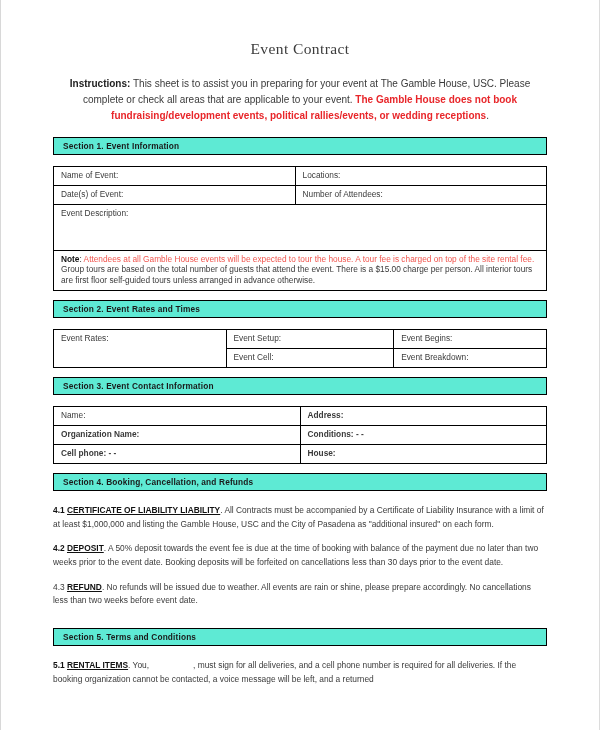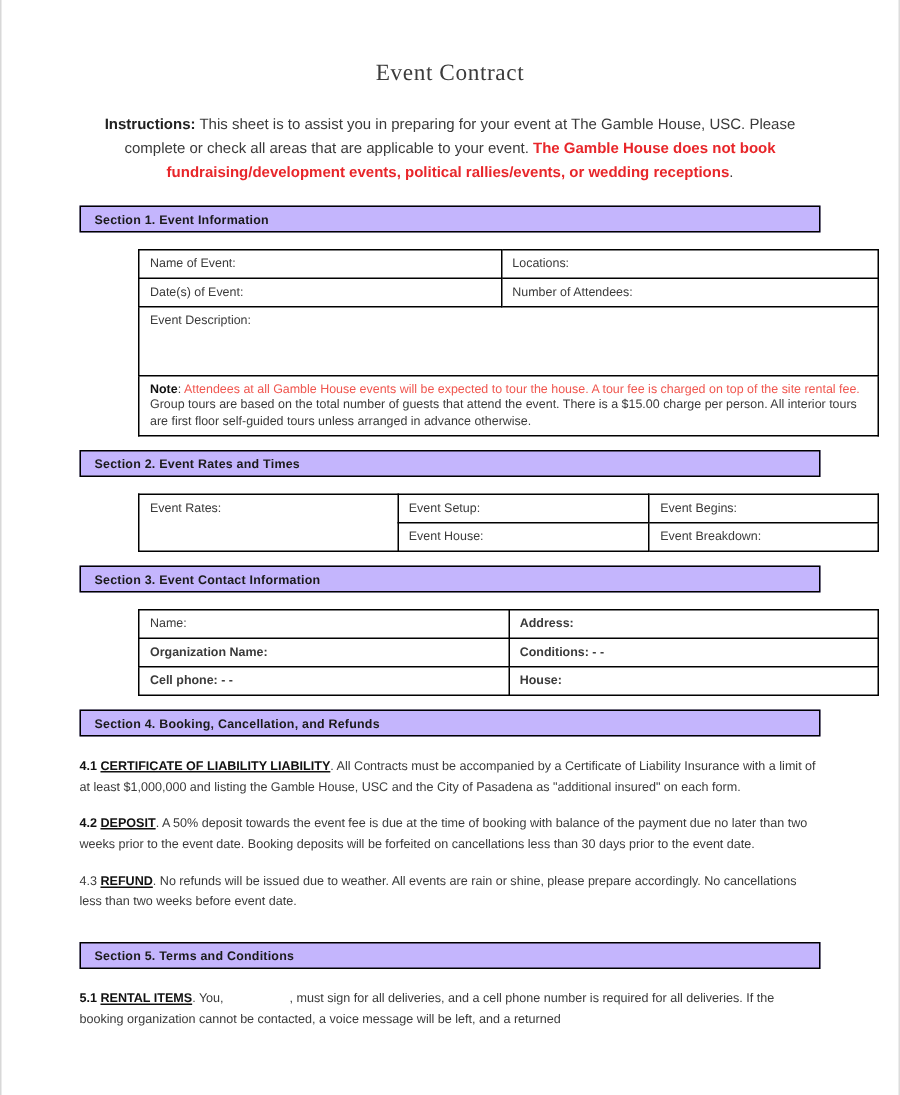--- a/index.html
+++ b/index.html
@@ -41,35 +41,34 @@
     text-align: center;
   }
   .instructions b { color: #222; }
   .warn {
     color: #e8262a;
     font-weight: bold;
   }
 
   .section-bar {
     border: 1.6px solid #000;
-    background: #c4b5fd;
+    background: #5eead4;
     font-size: 8.3px;
     font-weight: bold;
     color: #1a1a1a;
     padding: 3px 0 3px 9px;
     letter-spacing: 0.15px;
     margin-bottom: 11px;
   }
   .sec-gap { height: 9px; }
 
   table.form {
     width: 100%;
     border-collapse: collapse;
     table-layout: fixed;
-    margin-left: 39px;
   }
   table.form td {
     border: 1.4px solid #000;
     font-size: 8.3px;
     color: #3a3a3a;
     padding: 3px 0 3px 7px;
     vertical-align: top;
     line-height: 1.3;
   }
   td.bold { font-weight: bold; color: #111; }
@@ -145,21 +144,21 @@
           <col style="width:34%">
           <col style="width:31%">
         </colgroup>
       <tbody>
           <tr>
         <td class="h-sm" rowspan="2">Event Rates:</td>
         <td class="h-sm">Event Setup:</td>
         <td class="h-sm">Event Begins:</td>
       </tr>
       <tr>
-        <td class="h-sm">Event House:</td>
+        <td class="h-sm">Event Cell:</td>
         <td class="h-sm">Event Breakdown:</td>
       </tr>
     </tbody>
       </table>
 
     <div class="sec-gap"></div>
     <div class="section-bar">Section 3. Event Contact Information</div>
 
     <table class="form">
       <colgroup>

